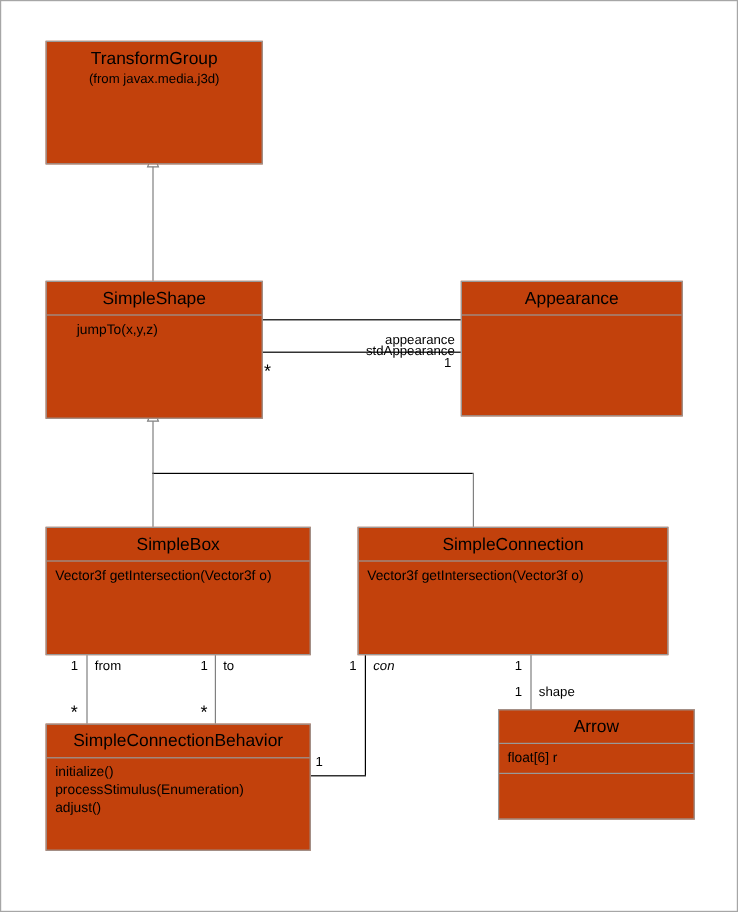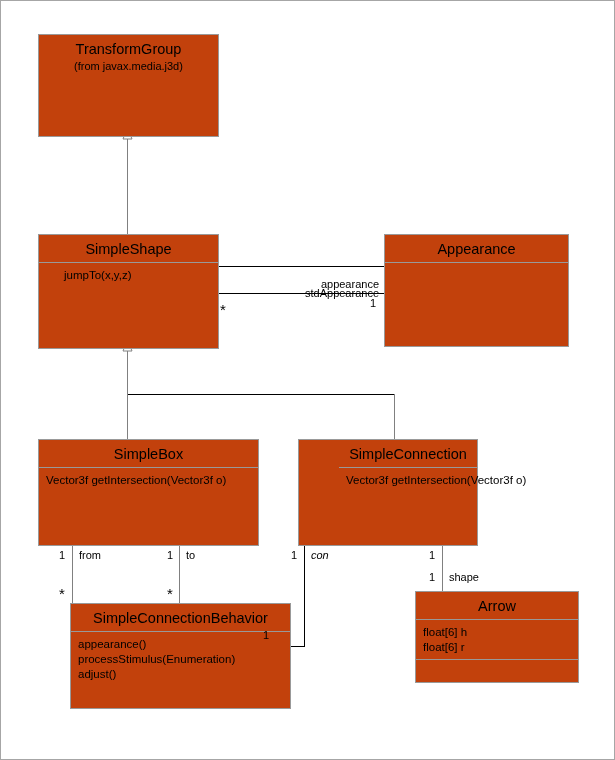--- a/index.html
+++ b/index.html
@@ -181,49 +181,48 @@
   <div class="uml-class" style="left:37px; top:438px; width:221px; height:107px;">
     <div class="uml-name">
       <span>SimpleBox</span>
     </div>
     <div class="uml-sep"></div>
     <div class="uml-compartment">
       <div class="uml-feature">Vector3f getIntersection(Vector3f o)</div>
     </div>
   </div>
 
-  <div class="uml-class" style="left:297px; top:438px; width:180px; height:107px;padding-left:40px;">
+  <div class="uml-class" style="left:297px; top:438px; width:259px; height:107px;">
     <div class="uml-name">
       <span>SimpleConnection</span>
     </div>
     <div class="uml-sep"></div>
     <div class="uml-compartment">
       <div class="uml-feature">Vector3f getIntersection(Vector3f o)</div>
     </div>
   </div>
 
-  <div class="uml-class" style="left:37px; top:602px; width:221px; height:106px;margin-left:32px;">
+  <div class="uml-class" style="left:37px; top:602px; width:221px; height:106px;">
     <div class="uml-name" style="padding-left:0; padding-right:0;">
       <span>SimpleConnectionBehavior</span>
     </div>
     <div class="uml-sep"></div>
     <div class="uml-compartment">
-      <div class="uml-feature">appearance()</div>
+      <div class="uml-feature">initialize()</div>
       <div class="uml-feature">processStimulus(Enumeration)</div>
       <div class="uml-feature">adjust()</div>
     </div>
   </div>
 
   <div class="uml-class" style="left:414px; top:590px; width:164px; height:92px;">
     <div class="uml-name">
       <span>Arrow</span>
     </div>
     <div class="uml-sep"></div>
     <div class="uml-compartment">
-      <div class="uml-feature">float[6] h</div>
       <div class="uml-feature">float[6] r</div>
     </div>
     <div class="uml-sep"></div>
     <div class="uml-compartment">
     </div>
   </div>
 
 </div>
 
 </body></html>

